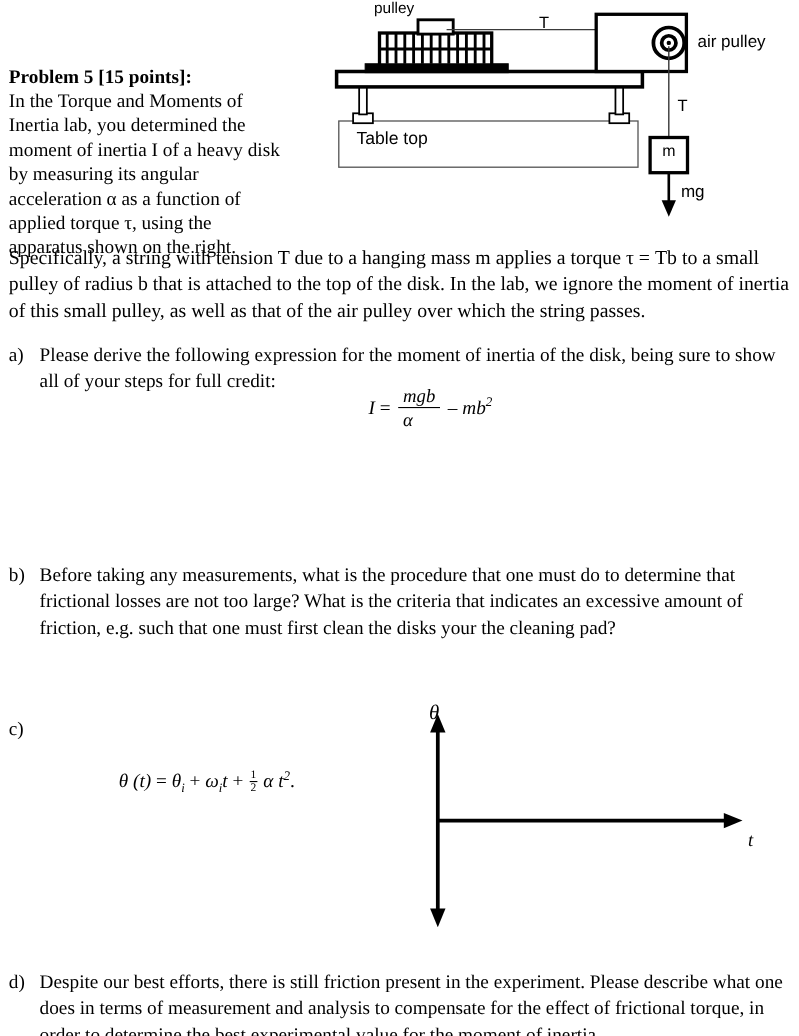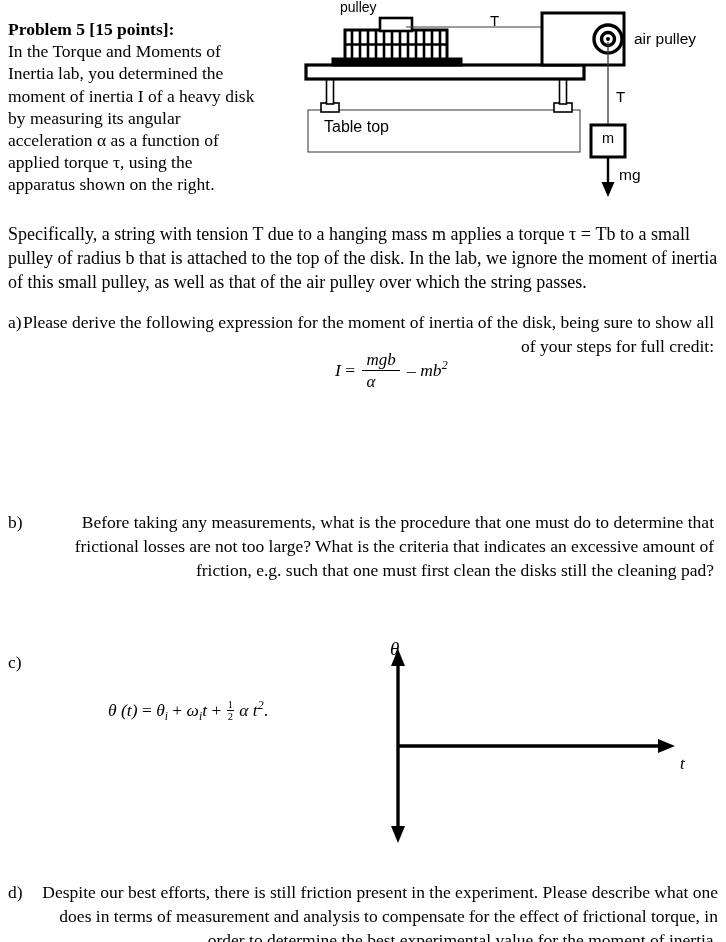--- a/index.html
+++ b/index.html
@@ -28,21 +28,21 @@
   .sans { font-family: "Liberation Sans", "DejaVu Sans", sans-serif; }
 
   
   #intro-block {
     left: 8px;
     top: 18px;
     width: 250px;
     font-size: 17.5px;
     line-height: 22.2px;
   }
-  #intro-block .hd { font-weight: bold; }
+  #intro-block .hd { font-weight: bold; margin-top: 40px; }
 
   
   #specifically-para {
     left: 8px;
     top: 222px;
     width: 712px;
     font-size: 18px;
     line-height: 24px;
     text-align: left;
   }
@@ -53,23 +53,22 @@
     font-size: 17.5px;
     line-height: 24px;
   }
   .item .marker {
     position: absolute;
     left: 0;
     top: 0;
     width: 24px;
   }
   .item .body {
-    margin-left: 13px;
-    display: block;
-    text-align: right;
+    margin-left: 28px;
+    display: block;
   }
 
   #item-a { left: 8px; top: 310px; width: 706px; }
   #item-b { left: 8px; top: 510px; width: 706px; }
   #item-c { left: 8px; top: 650px; width: 360px; }
   #item-d { left: 8px; top: 880px; width: 710px; }
 
   
   .math { font-family: "Liberation Serif", "DejaVu Serif", serif; font-style: italic; }
   .mathline {
@@ -256,21 +255,21 @@
         <span class="num">mgb</span>
         <span class="den">α</span>
       </span>
       <span style="font-style:normal;">–</span>
       <span>mb</span><sup class="e">2</sup>
     </span>
   </div>
 
   <div class="item serif" id="item-b">
     <span class="marker">b)</span>
-    <span class="body">Before taking any measurements, what is the procedure that one must do to determine that frictional losses are not too large?  What is the criteria that indicates an excessive amount of friction, e.g. such that one must first clean the disks still the cleaning pad?</span>
+    <span class="body">Before taking any measurements, what is the procedure that one must do to determine that frictional losses are not too large?  What is the criteria that indicates an excessive amount of friction, e.g. such that one must first clean the disks your the cleaning pad?</span>
   </div>
 
   <div class="item serif" id="item-c">
     <span class="marker">c)</span>
     <span class="body" style="display:block; height:26px;"></span>
   </div>
   <div id="eq-c" class="math">
     <span class="mathline">
       <span>θ (t)</span>
       <span style="font-style:normal;">=</span>

